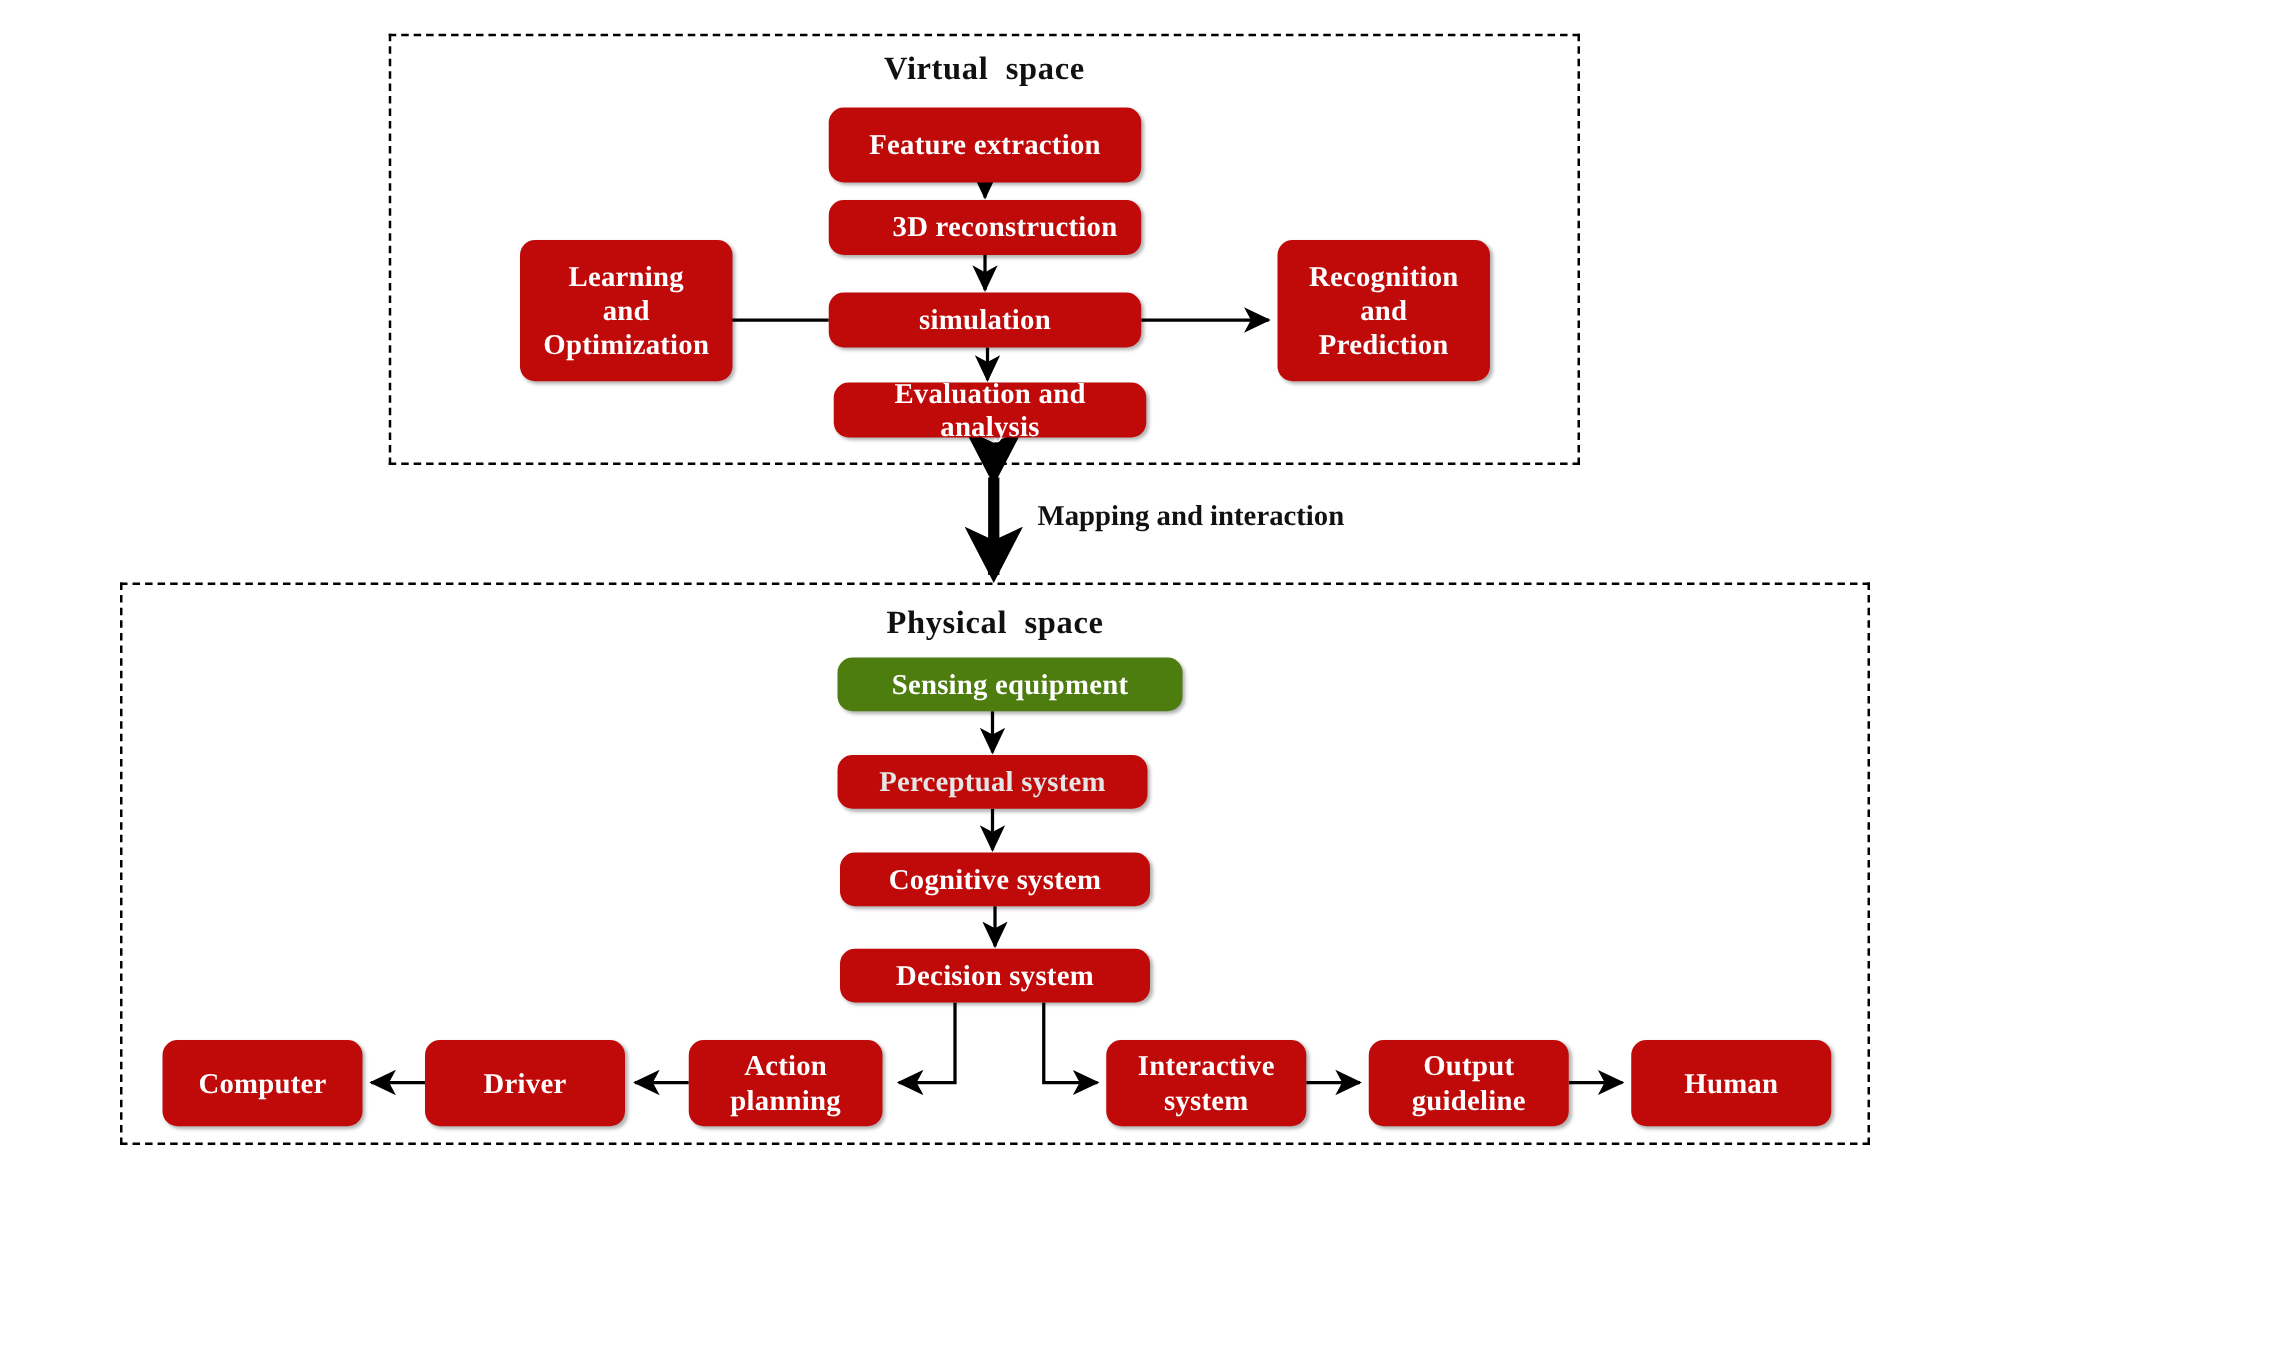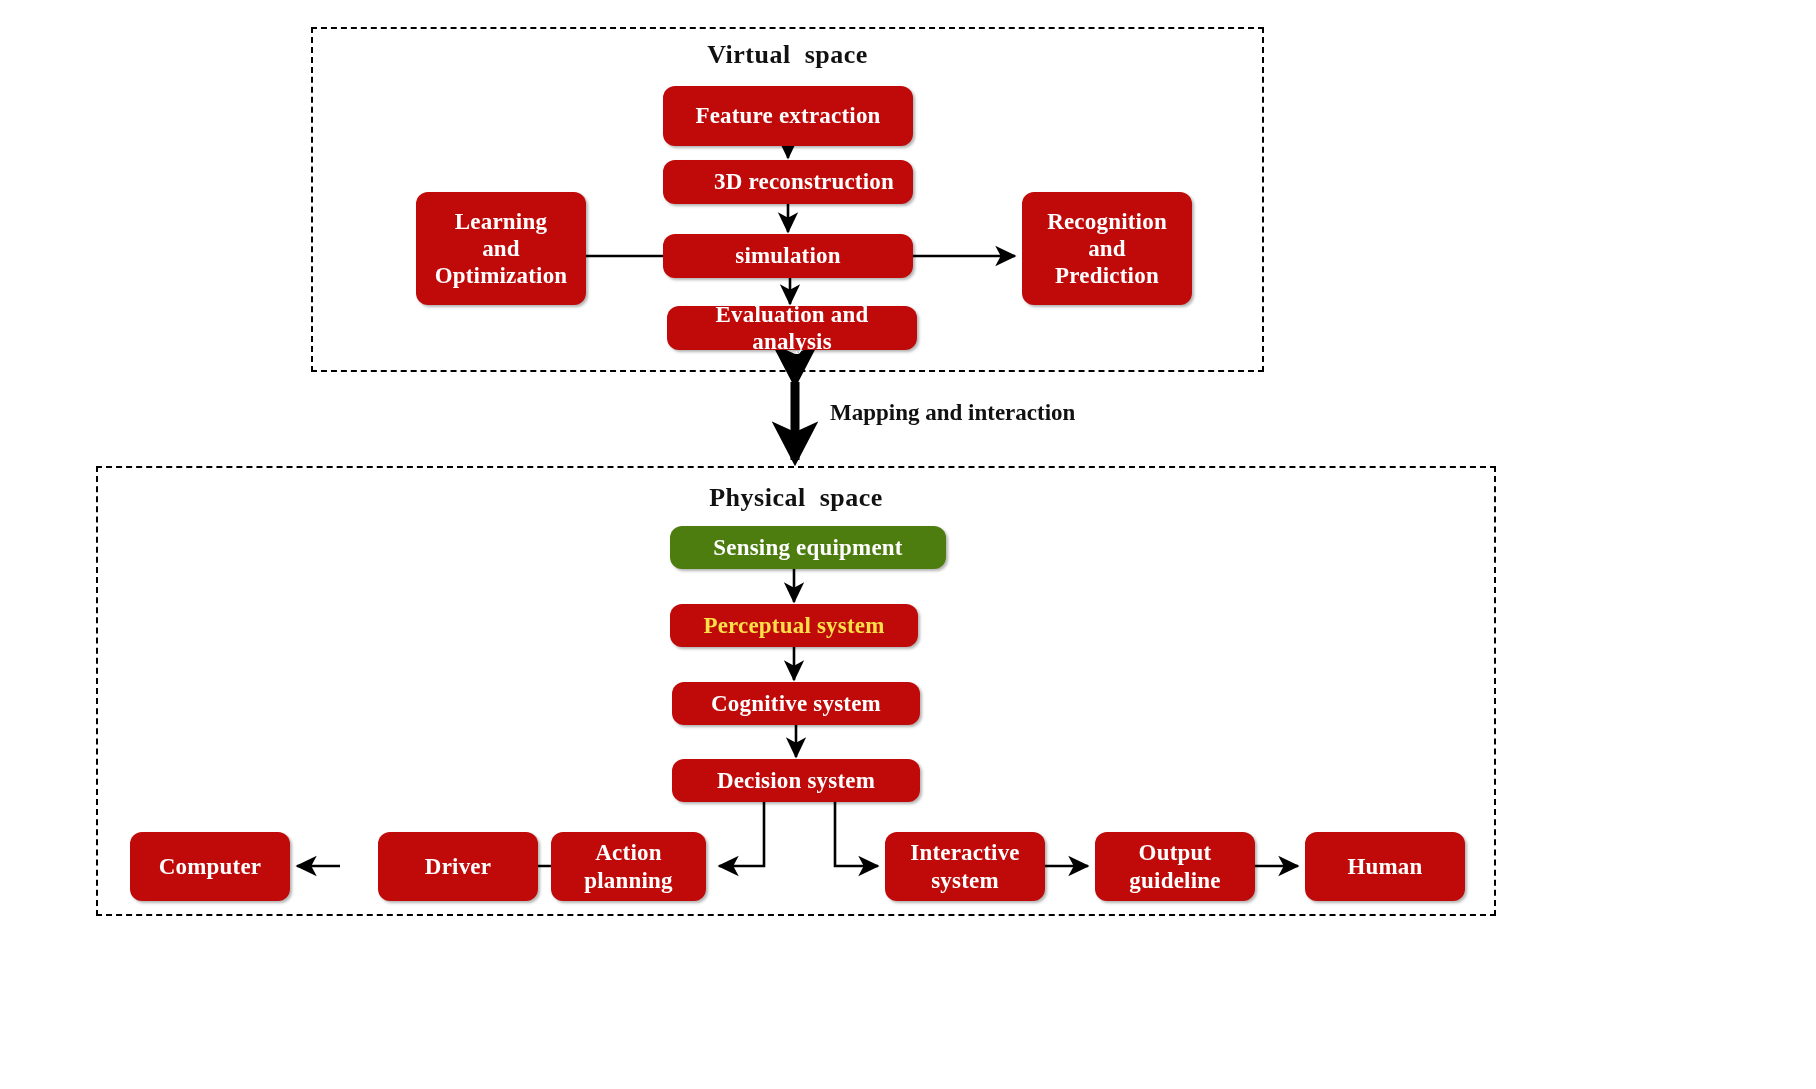--- a/index.html
+++ b/index.html
@@ -135,34 +135,34 @@
   </div>
   <div class="node-box" id="node-recognition_prediction" style="left: 1022px; top: 192px; width: 170px; height: 113px; font-size: 23px; background: rgb(192, 10, 10); color: rgb(255, 255, 255);">
     <span class="node-label">Recognition
 and
 Prediction</span>
   </div>
 
   <div class="node-box" id="node-sensing_equipment" style="left: 670px; top: 526px; width: 276px; height: 43px; font-size: 23px; background: #4d7c0f; color: rgb(255, 255, 255);">
     <span class="node-label">Sensing equipment</span>
   </div>
-  <div class="node-box" id="node-perceptual_system" style="left: 670px; top: 604px; width: 248px; height: 43px; font-size: 23px; background: rgb(192, 10, 10); color: #fde047;">
+  <div class="node-box" id="node-perceptual_system" style="left: 670px; top: 604px; width: 248px; height: 43px; font-size: 23px; background: rgb(192, 10, 10); color: #e5e5e5;">
     <span class="node-label">Perceptual system</span>
   </div>
   <div class="node-box" id="node-cognitive_system" style="left: 672px; top: 682px; width: 248px; height: 43px; font-size: 23px; background: rgb(192, 10, 10); color: rgb(255, 255, 255);">
     <span class="node-label">Cognitive system</span>
   </div>
   <div class="node-box" id="node-decision_system" style="left: 672px; top: 759px; width: 248px; height: 43px; font-size: 23px; background: rgb(192, 10, 10); color: rgb(255, 255, 255);">
     <span class="node-label">Decision system</span>
   </div>
   <div class="node-box" id="node-action_planning" style="left: 551px; top: 832px; width: 155px; height: 69px; font-size: 23px; background: rgb(192, 10, 10); color: rgb(255, 255, 255);">
     <span class="node-label">Action
 planning</span>
   </div>
-  <div class="node-box" id="node-driver" style="left: 340px; top: 832px; width: 160px; height: 69px; font-size: 23px; background: rgb(192, 10, 10); color: rgb(255, 255, 255); margin-left: 38px;">
+  <div class="node-box" id="node-driver" style="left: 340px; top: 832px; width: 160px; height: 69px; font-size: 23px; background: rgb(192, 10, 10); color: rgb(255, 255, 255);">
     <span class="node-label">Driver</span>
   </div>
   <div class="node-box" id="node-computer" style="left: 130px; top: 832px; width: 160px; height: 69px; font-size: 23px; background: rgb(192, 10, 10); color: rgb(255, 255, 255);">
     <span class="node-label">Computer</span>
   </div>
   <div class="node-box" id="node-interactive_system" style="left: 885px; top: 832px; width: 160px; height: 69px; font-size: 23px; background: rgb(192, 10, 10); color: rgb(255, 255, 255);">
     <span class="node-label">Interactive
 system</span>
   </div>
   <div class="node-box" id="node-output_guideline" style="left: 1095px; top: 832px; width: 160px; height: 69px; font-size: 23px; background: rgb(192, 10, 10); color: rgb(255, 255, 255);">

